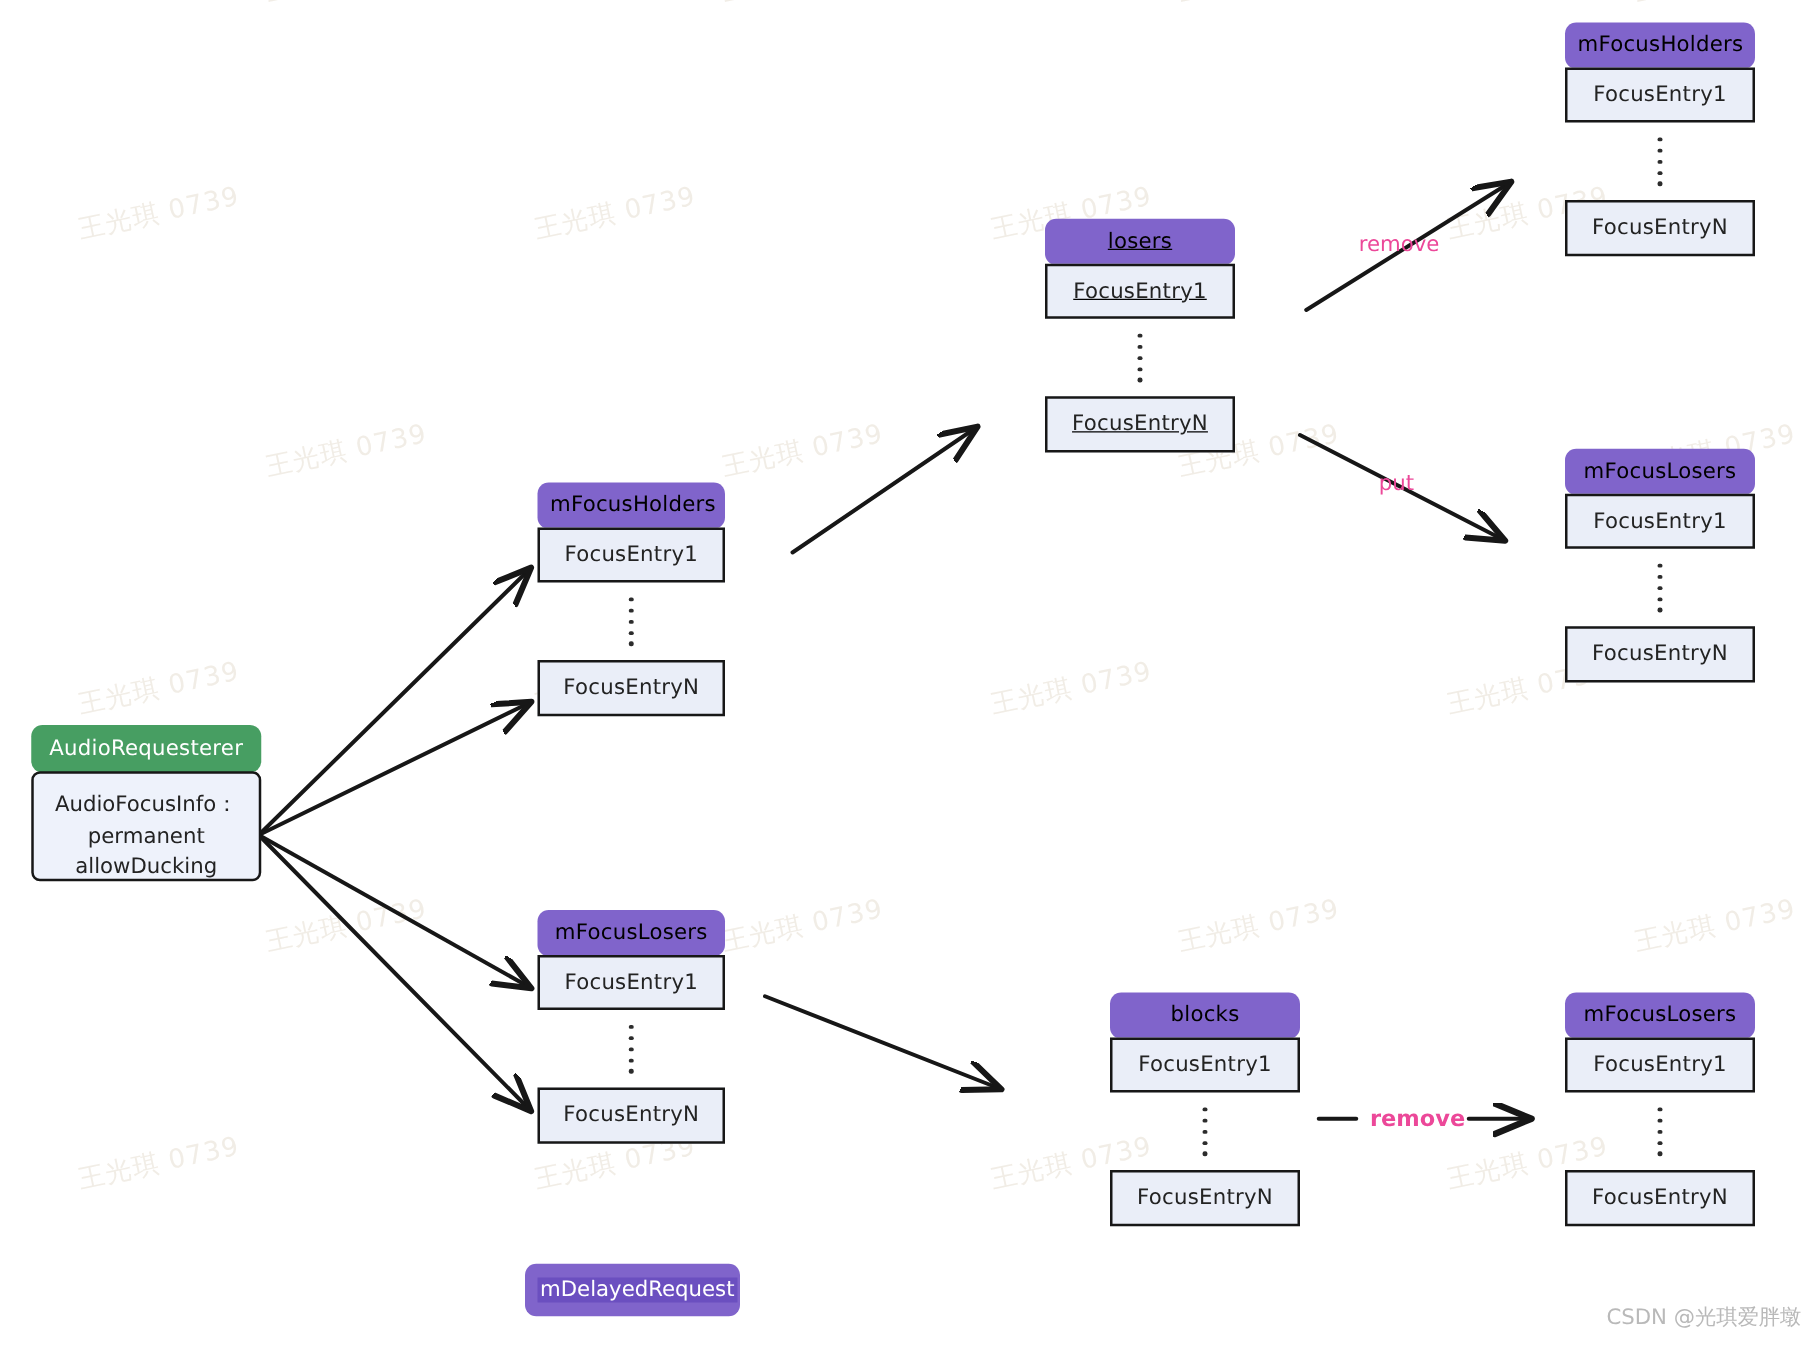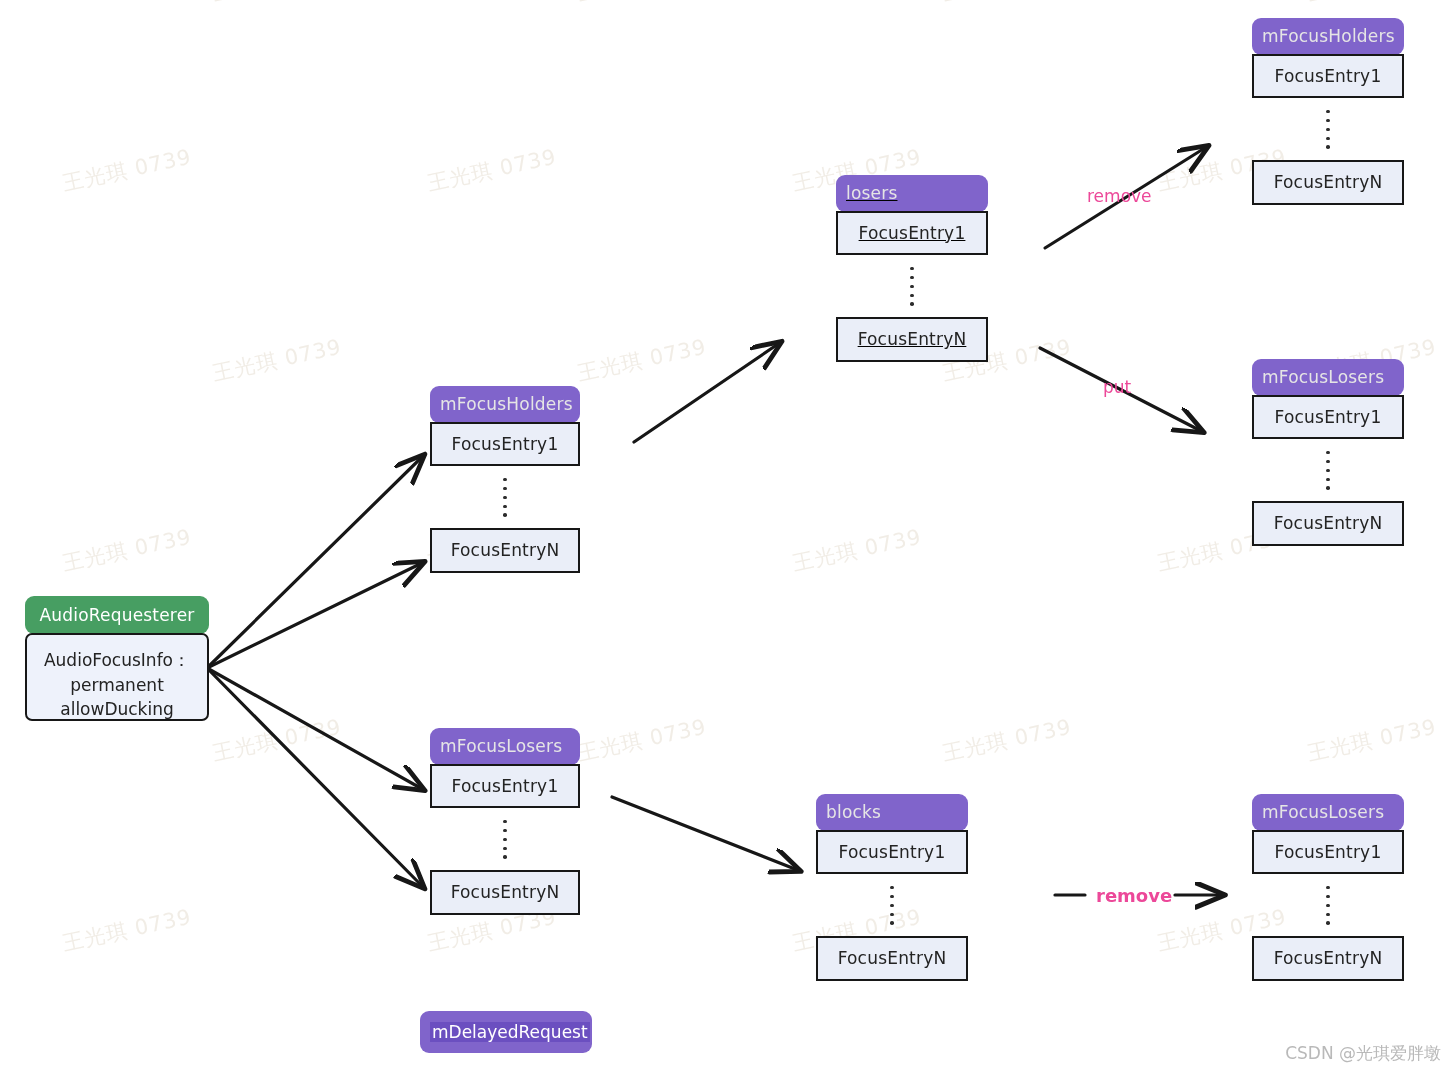--- a/index.html
+++ b/index.html
@@ -50,22 +50,23 @@
   }
 
   
   .group {
     position: absolute;
     z-index: 4;
   }
   .group-header {
     box-sizing: border-box;
     background: #8064cb;
-    color: #e5e5e5;
+    color: #000000;
     border-radius: 9px;
+    text-align: center;
     font-size: 17px;
     line-height: 1.1;
     padding: 9px 10px 9px 10px;
     letter-spacing: 0.2px;
   }
   .entry {
     box-sizing: border-box;
     background: #eaeef8;
     border: 2.5px solid #171717;
     color: #232323;
@@ -212,21 +213,21 @@
     <path d="M612,797 L800,871" stroke="#171717" stroke-width="3.2" fill="none" stroke-linecap="round" marker-end="url(#ah)"></path>
 
     <path d="M1045,248 L1208,146" stroke="#171717" stroke-width="3.2" fill="none" stroke-linecap="round" marker-end="url(#ah)"></path>
 
     <path d="M1040,348 L1203,432" stroke="#171717" stroke-width="3.2" fill="none" stroke-linecap="round" marker-end="url(#ah)"></path>
 
     <path d="M1055,895 L1085,895" stroke="#171717" stroke-width="3.2" fill="none" stroke-linecap="round"></path>
     <path d="M1175,895 L1224,895" stroke="#171717" stroke-width="3.2" fill="none" stroke-linecap="round" marker-end="url(#ah-bold)"></path>
   </svg>
 
-  <div class="group" style="left:25px; top:596px; width:184px;">
+  <div class="group" style="left:25px; top:580px; width:184px;">
     <div class="req-header">AudioRequesterer</div>
     <div class="req-body" style="margin-top:-1px; height:88px;">AudioFocusInfo：
 permanent
 allowDucking</div>
   </div>
 
   <div class="group" style="left:430px; top:386px; width:150px;">
     <div class="group-header">mFocusHolders</div>
     <div class="entry" style="margin-top:-1px;">FocusEntry1</div>
     <div class="dots">
@@ -284,21 +285,21 @@
     <div class="dots">
       <i></i>
         <i></i>
         <i></i>
         <i></i>
         <i></i>
     </div>
     <div class="entry">FocusEntryN</div>
   </div>
 
-  <div class="group" style="left:816px; top:794px; width:152px;">
+  <div class="group" style="left:888px; top:794px; width:152px;">
     <div class="group-header">blocks</div>
     <div class="entry" style="margin-top:-1px;">FocusEntry1</div>
     <div class="dots">
       <i></i>
         <i></i>
         <i></i>
         <i></i>
         <i></i>
     </div>
     <div class="entry">FocusEntryN</div>

